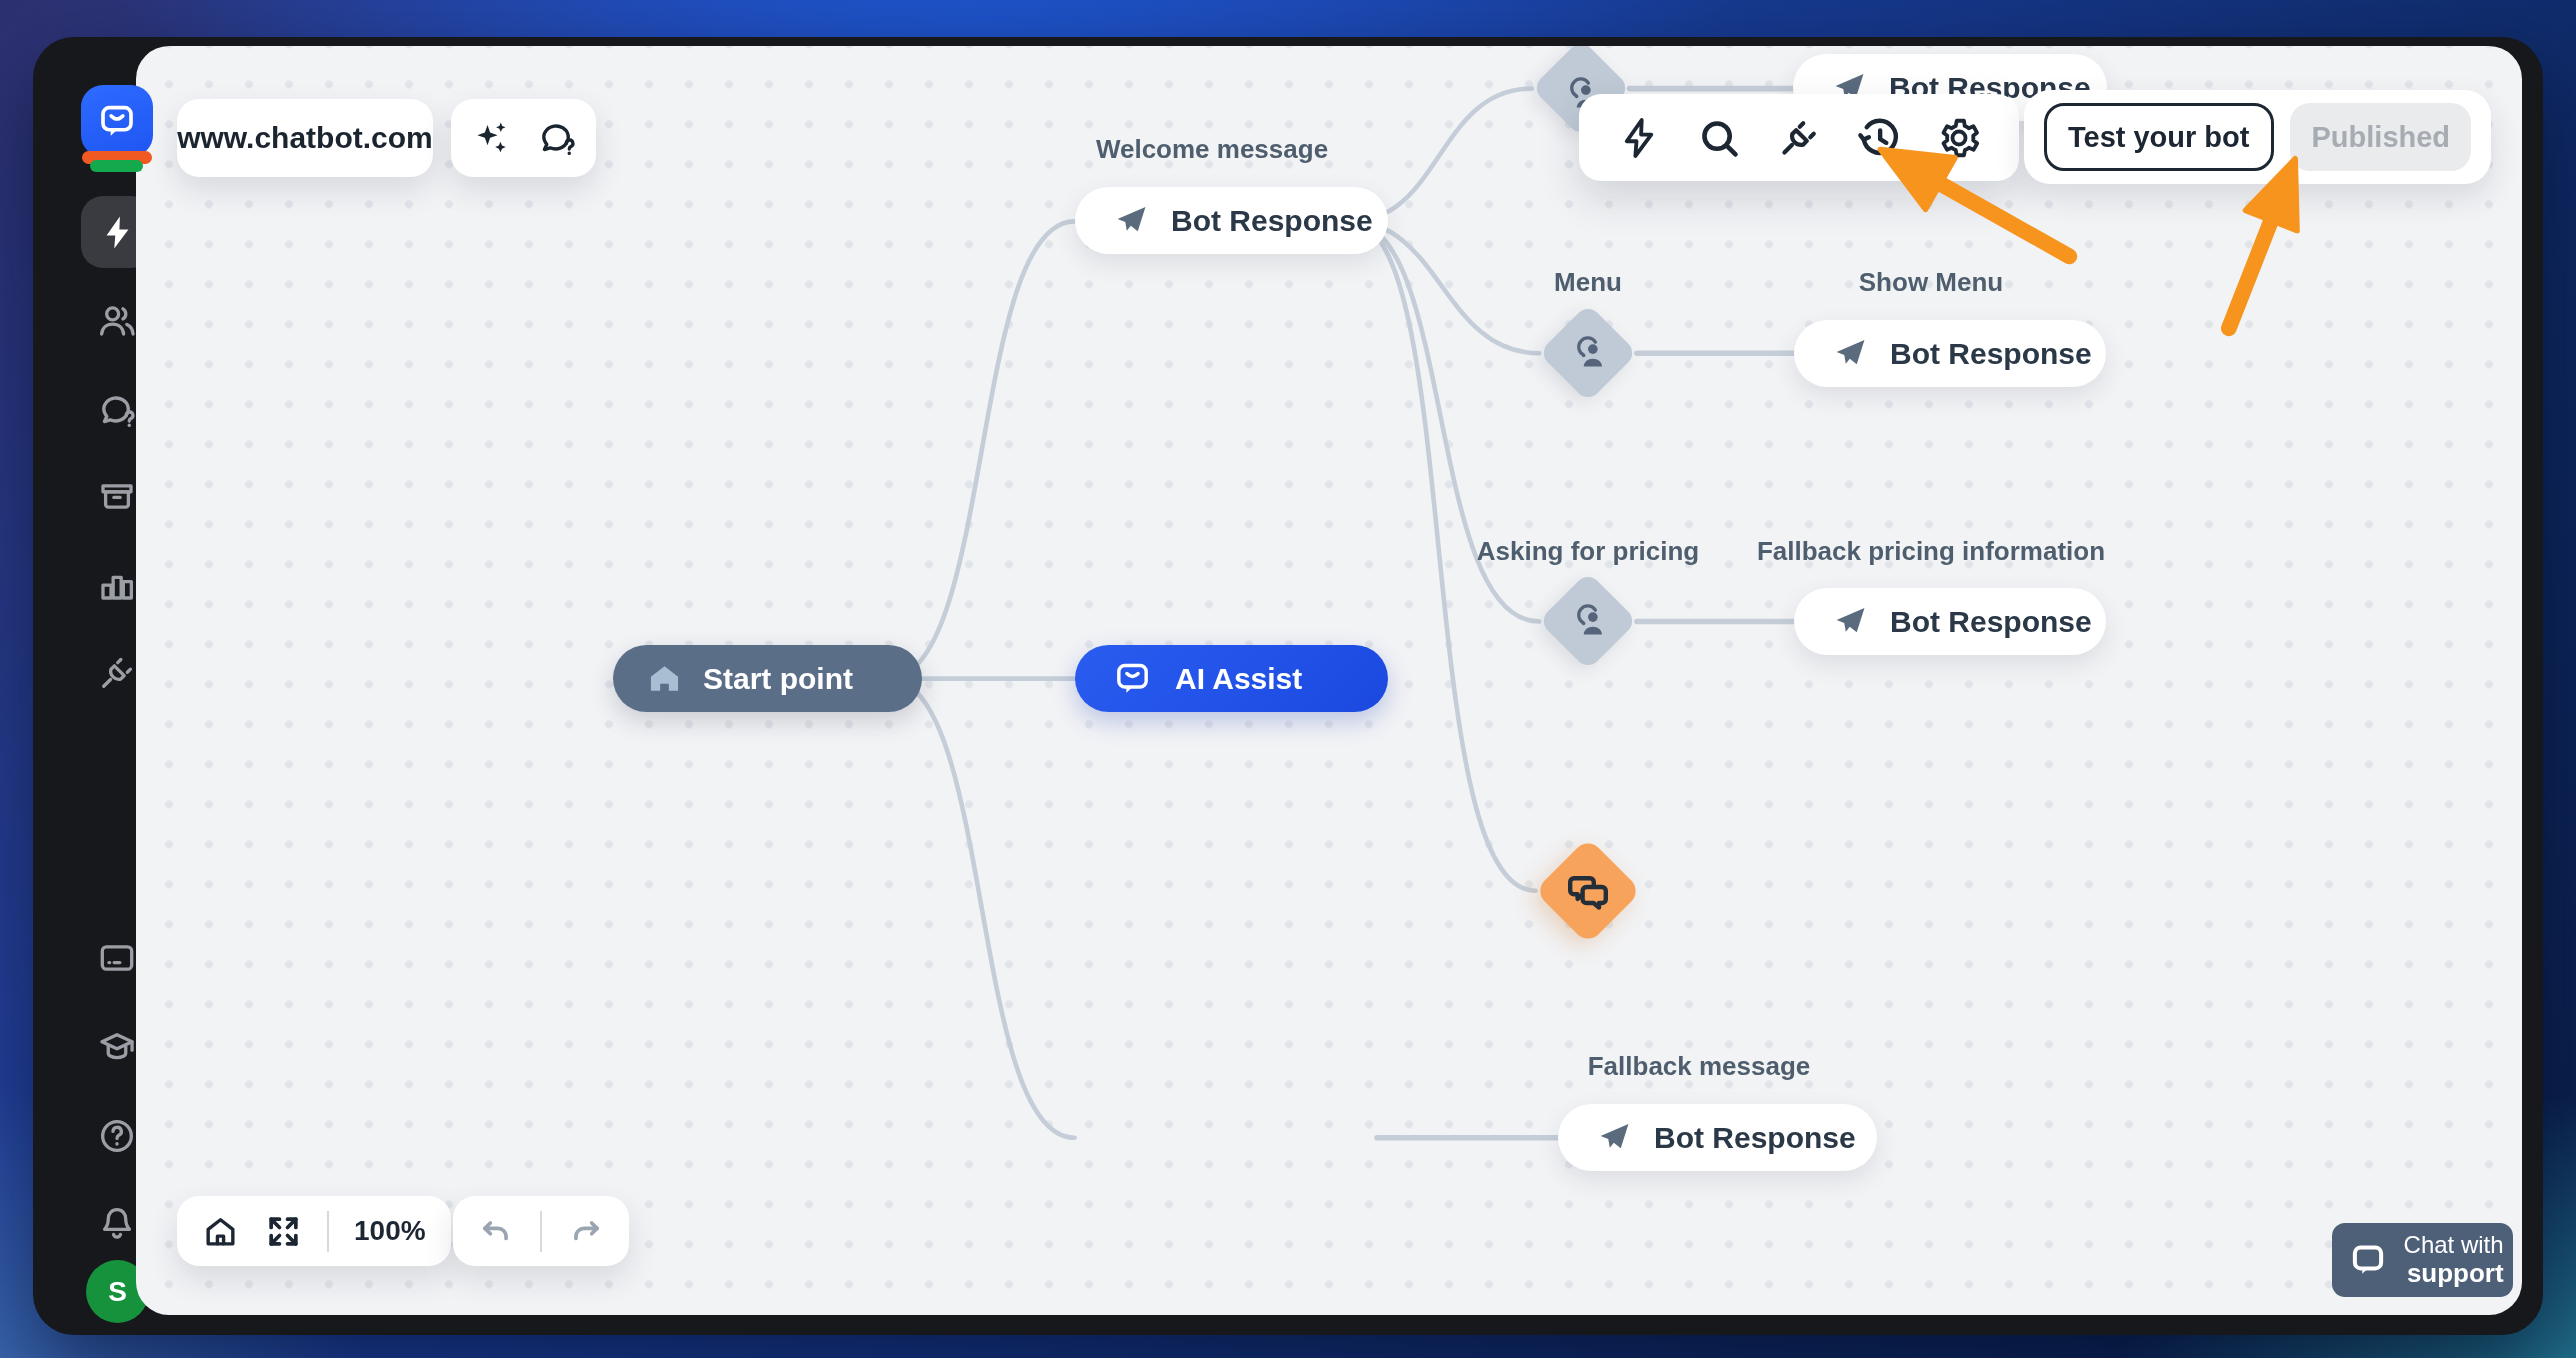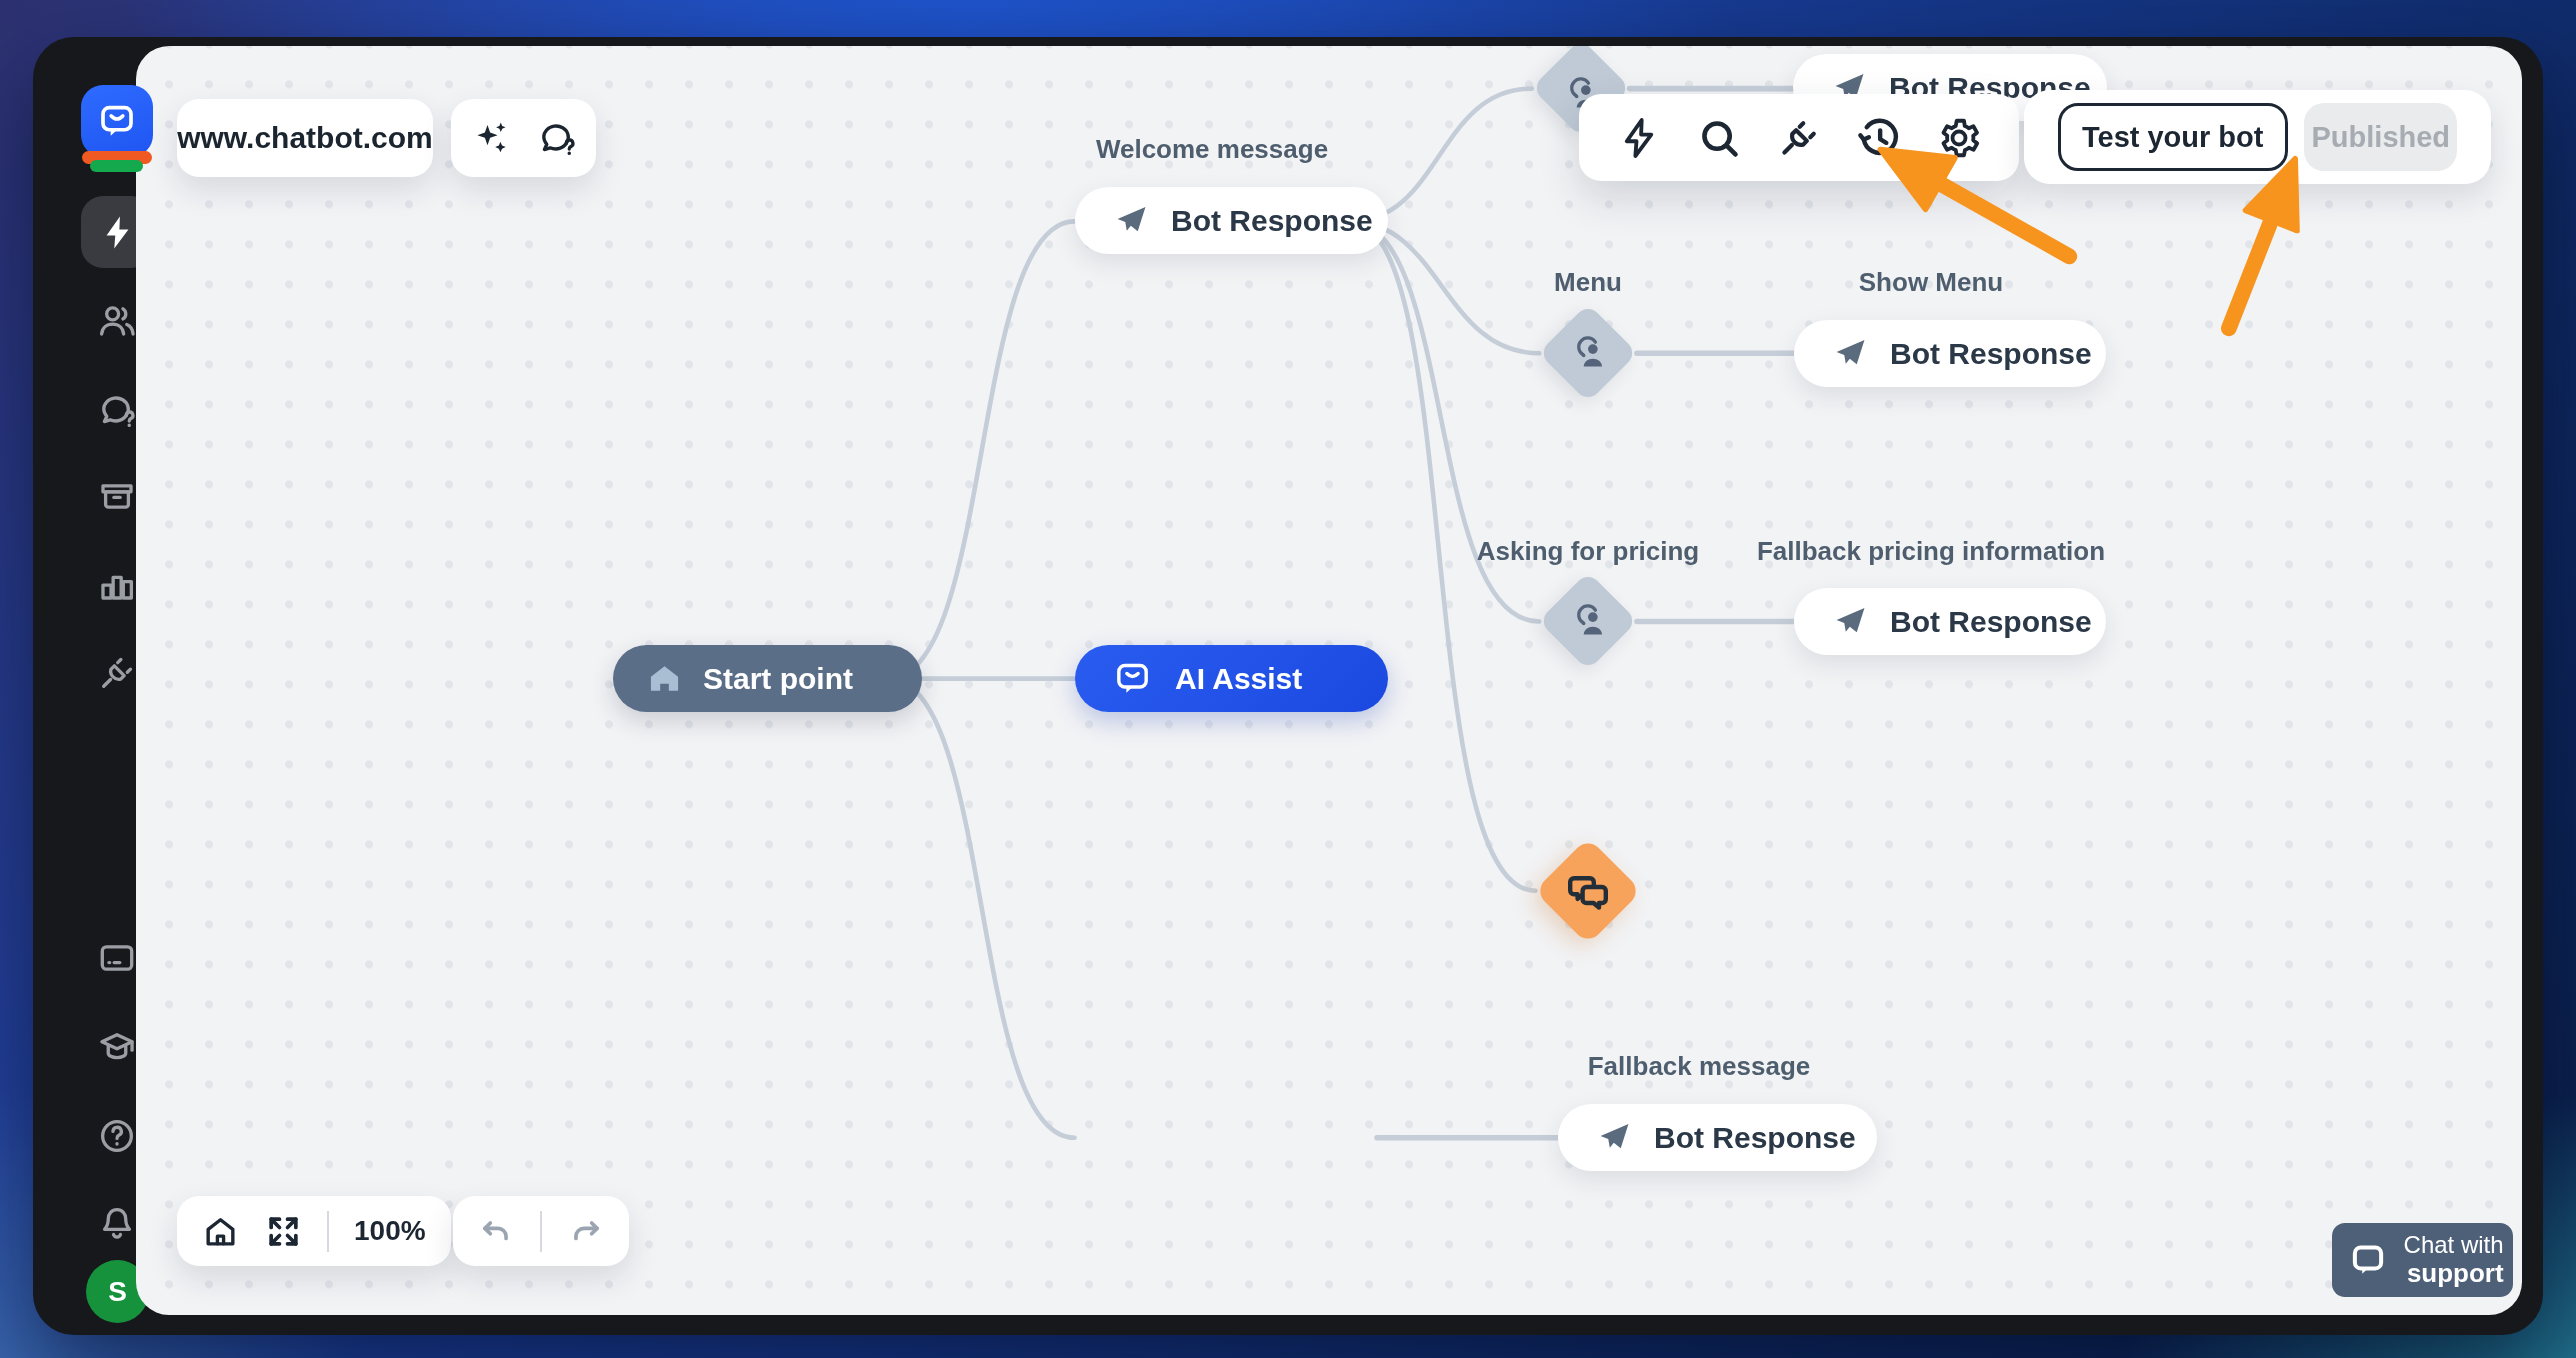--- a/index.html
+++ b/index.html
@@ -331,21 +331,21 @@
         <span>
           <svg width="46" height="46" viewBox="0 0 24 24" fill="none" stroke="#1d2733" stroke-width="2" stroke-linejoin="round">
             <circle cx="12" cy="12" r="3.4"></circle>
             <path d="M19.4 13.2c.05-.4.1-.8.1-1.2s-.05-.8-.1-1.2l2-1.6-1.9-3.3-2.4 1a7.6 7.6 0 0 0-2.1-1.2L14.6 3h-3.8l-.5 2.7c-.75.3-1.45.7-2.1 1.2l-2.4-1L3.9 9.2l2 1.6c-.05.4-.1.8-.1 1.2s.05.8.1 1.2l-2 1.6 1.9 3.3 2.4-1c.65.5 1.35.9 2.1 1.2l.5 2.7h3.8l.5-2.7c.75-.3 1.45-.7 2.1-1.2l2.4 1 1.9-3.3Z"></path>
           </svg>
         </span>
       </div>
 
       <div class="card lyr3" style="left:1888px;top:44px;width:467px;height:94px;border-radius:26px;display:flex;align-items:center;gap:16.6px;padding:0;justify-content:center;">
         <button style="width:230px;height:68px;border:3.7px solid #1d2733;border-radius:20px;background:#fff;color:#1d2733;font-family:inherit;font-size:29px;font-weight:700;">Test your bot</button>
-        <button style="width:153px;height:68px;border:none;border-radius:20px;background:#e9ebed;color:#a7acb3;font-family:inherit;font-size:29px;font-weight:700;">Published</button>
+        <button style="width:181px;height:68px;border:none;border-radius:20px;background:#e9ebed;color:#a7acb3;font-family:inherit;font-size:29px;font-weight:700;">Published</button>
       </div>
 
       <div class="card lyr3" style="left:41px;top:1150px;width:274px;height:70px;display:flex;align-items:center;justify-content:space-evenly;">
         <span>
           <svg width="37" height="37" viewBox="0 0 24 24" fill="none" stroke="#1d2733" stroke-width="2.2" stroke-linecap="round" stroke-linejoin="round">
             <path d="M4 10.6 12 4.4l8 6.2V20H4Z"></path>
               <path d="M10 20v-5h4v5"></path>
           </svg>
         </span>
         <span>

